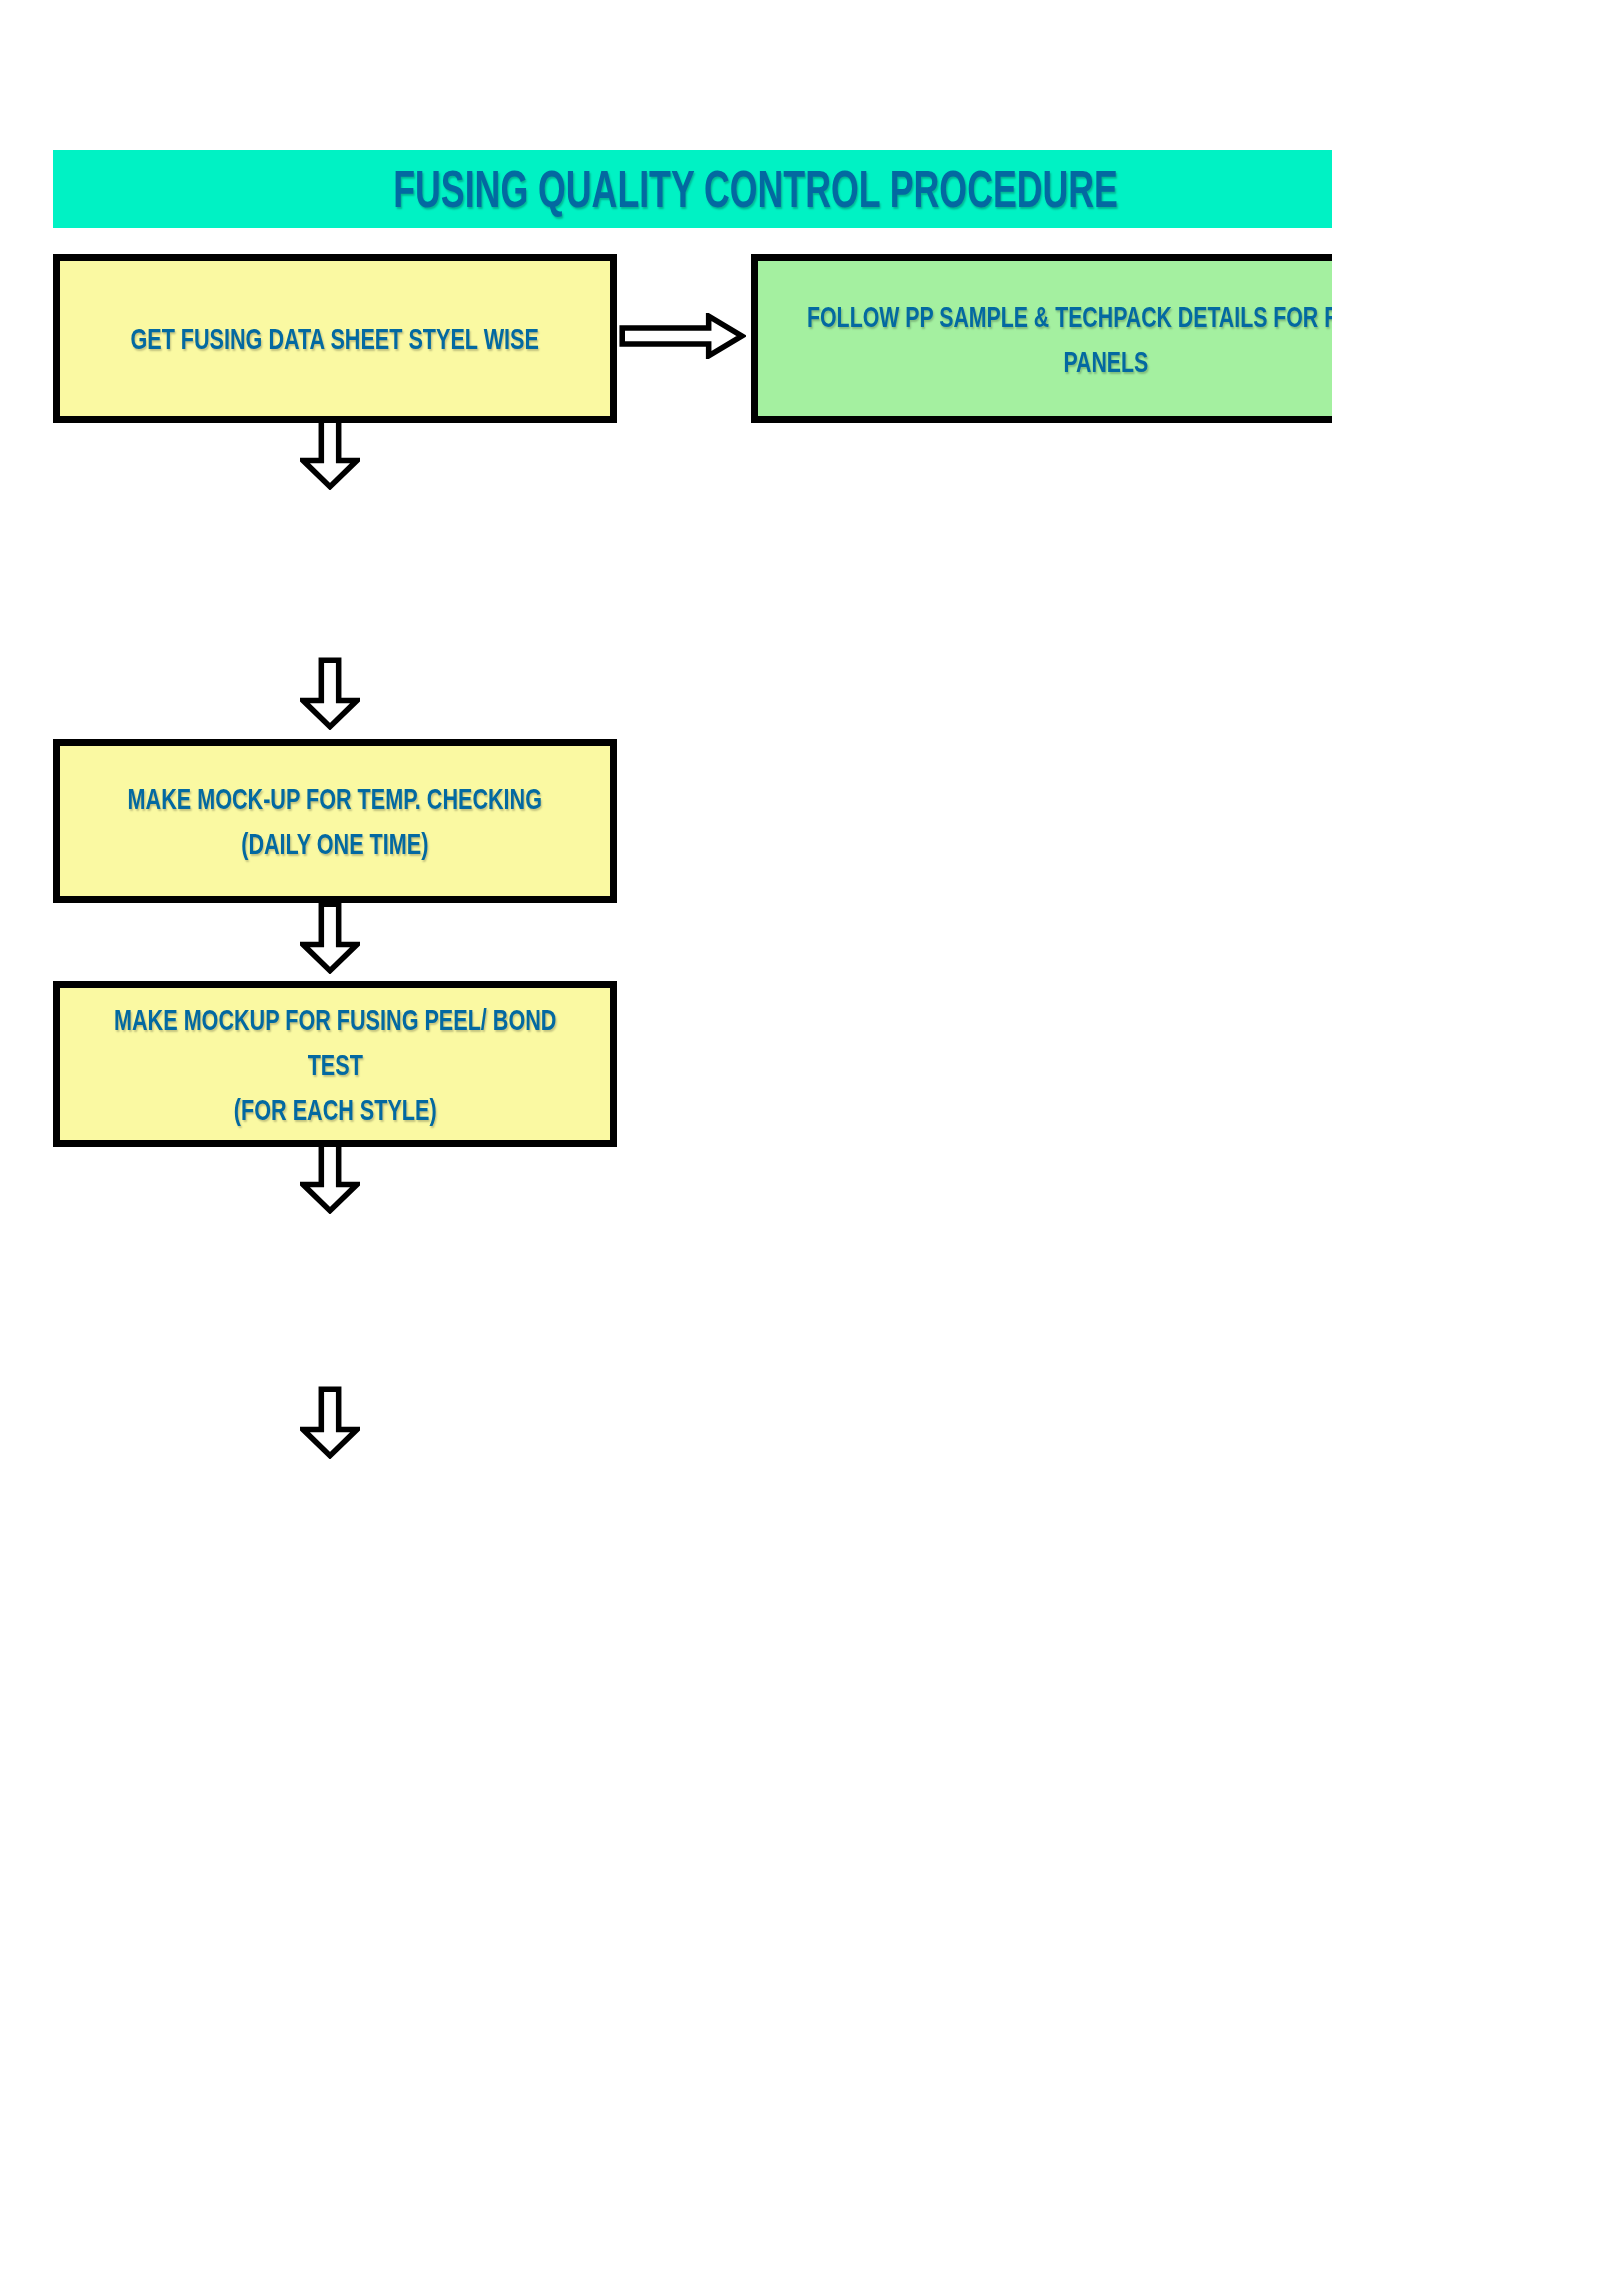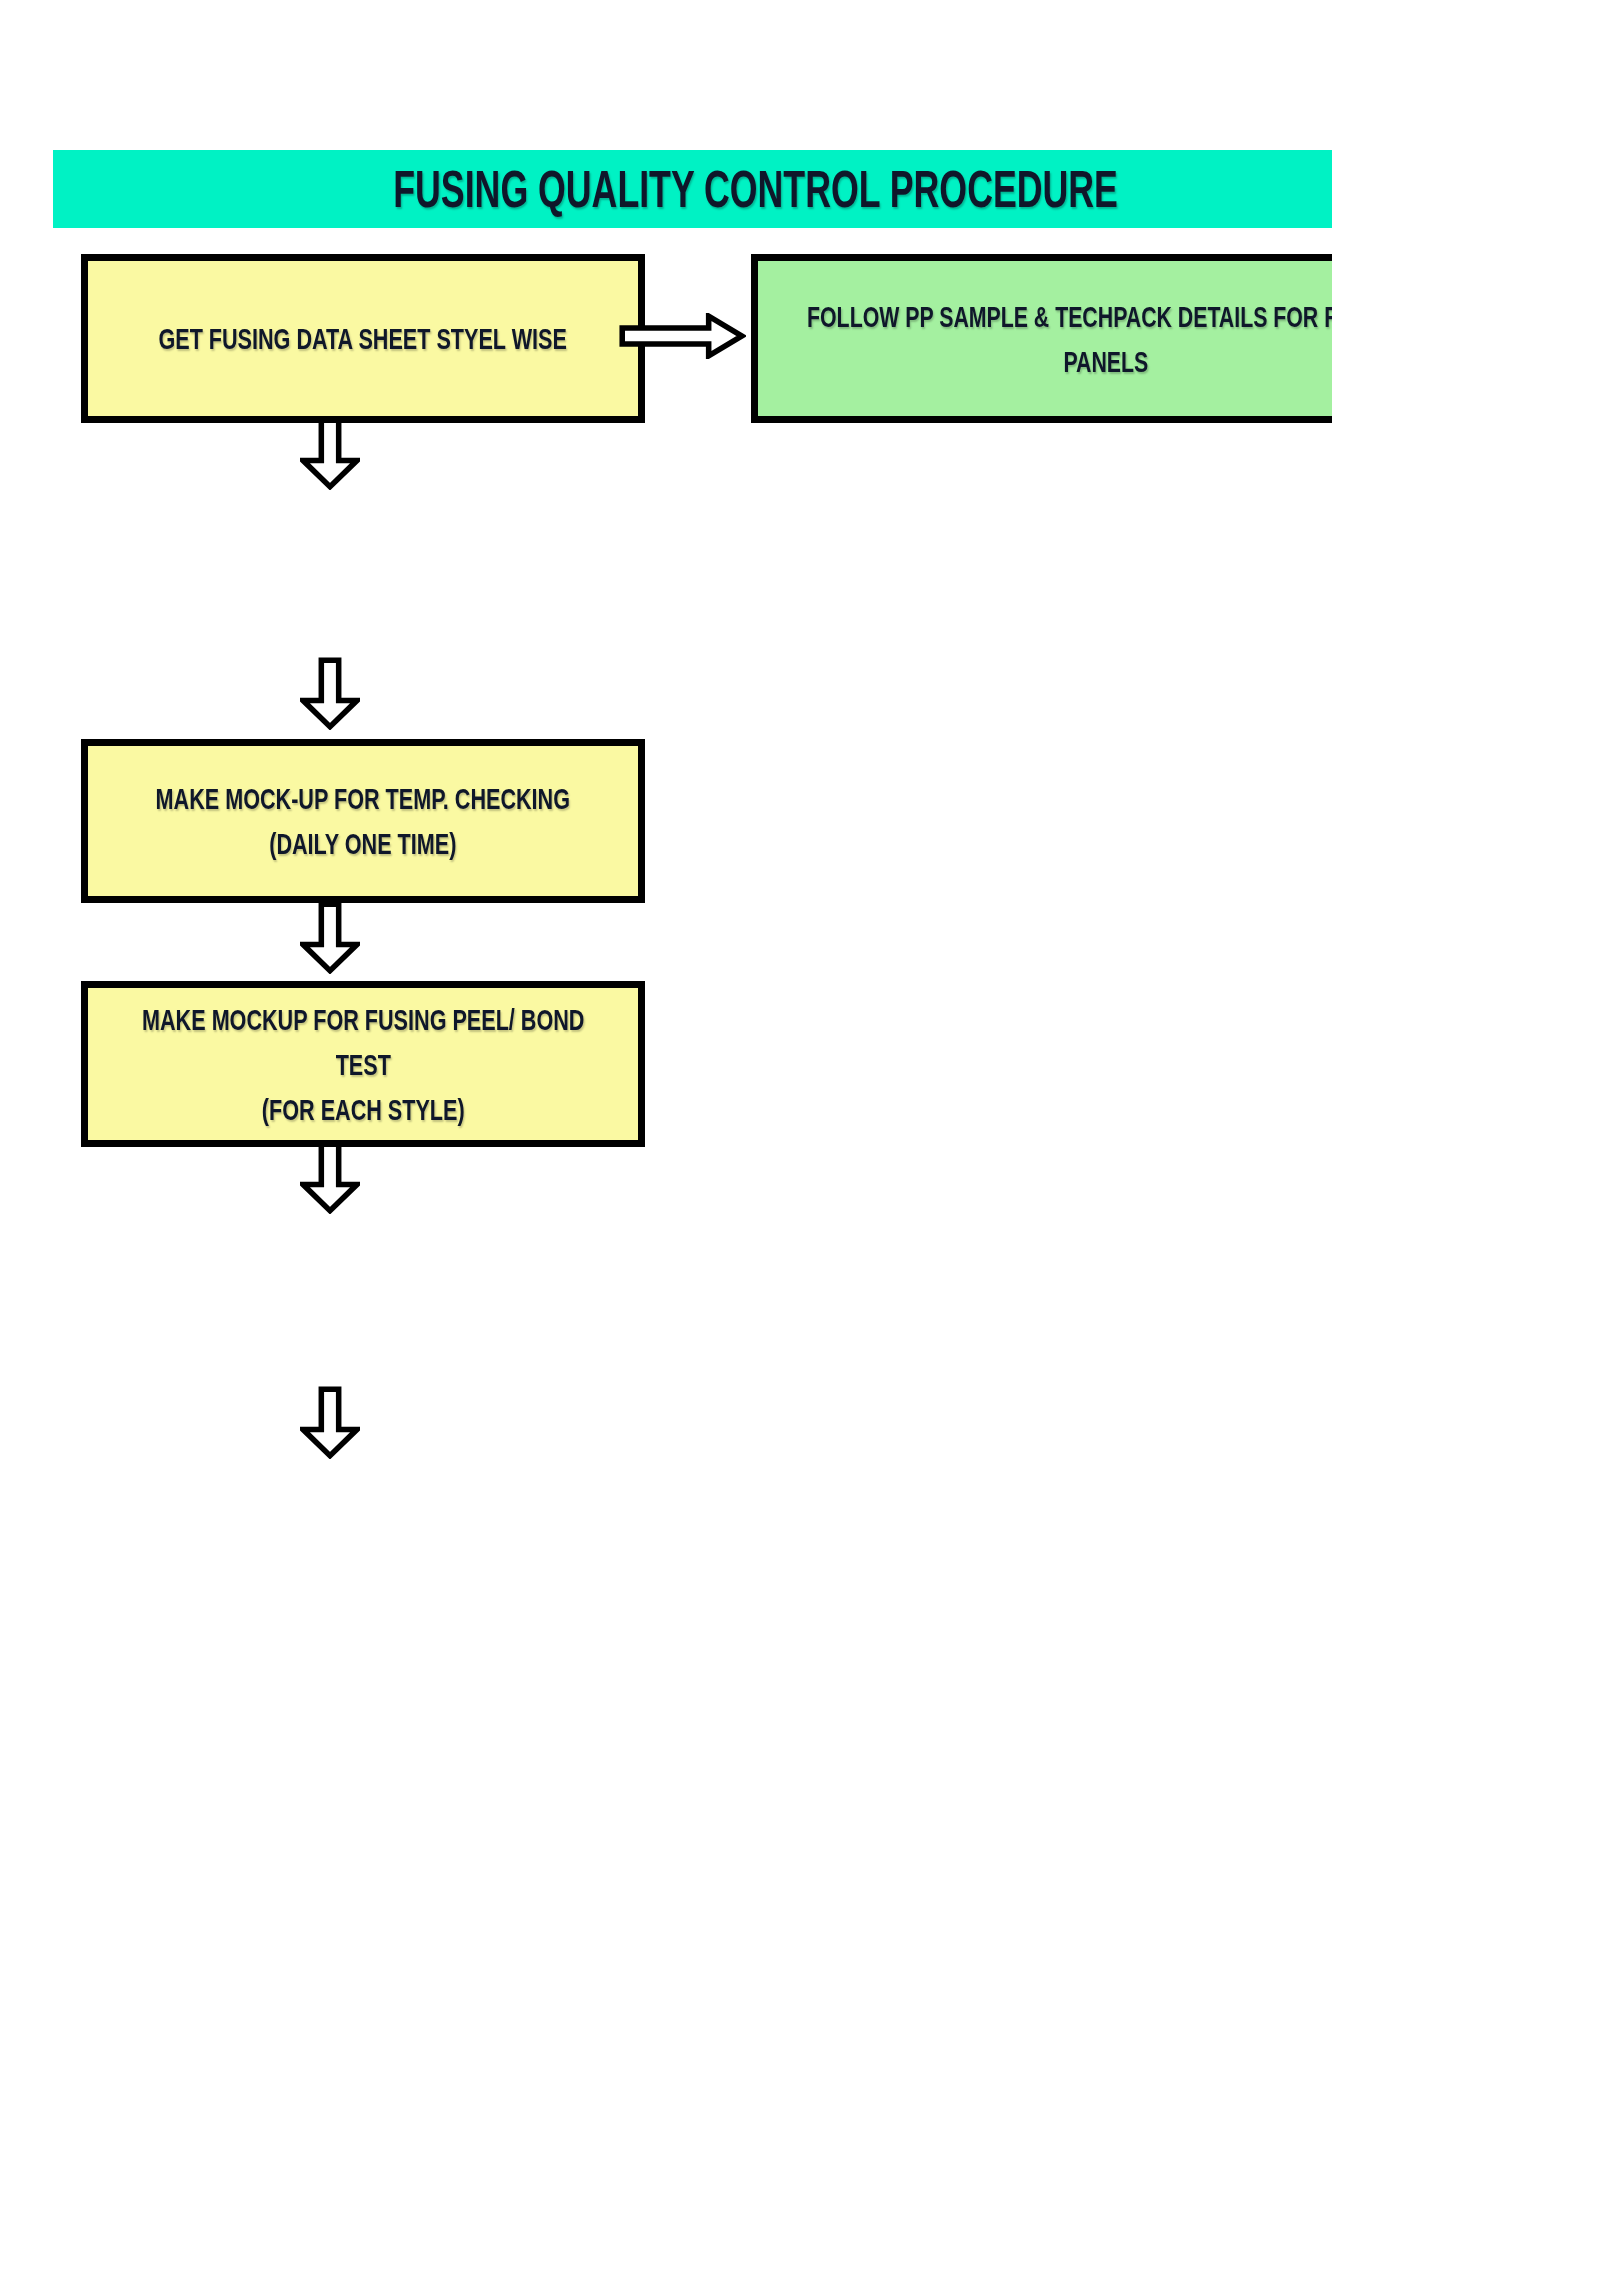--- a/index.html
+++ b/index.html
@@ -3,21 +3,21 @@
 <meta charset="utf-8">
 <style>
   html, body { margin: 0; padding: 0; background: #ffffff; }
   .canvas {
     position: relative;
     width: 1332px;
     height: 2295px;
     background: var(--page-bg, #ffffff);
     overflow: hidden;
     font-family: "Liberation Sans", sans-serif;
-    color: #0f172a;
+    color: #0369a1;
   }
   .header {
     position: absolute;
     left: 53px; top: 150px; width: 1405px; height: 78px;
     background: var(--header-bg, #00F2C4);
     display: flex; align-items: center; justify-content: center;
   }
   .title-text {
     font-size: 51px;
     font-weight: bold;
@@ -25,21 +25,21 @@
     transform: scaleX(0.70);
     transform-origin: center center;
     text-shadow: 1.6px 2.4px 2.4px rgba(0,0,0,0.25);
   }
   .box {
     position: absolute;
     box-sizing: border-box;
     border: 7.1px solid var(--border, #000000);
     display: flex; align-items: center; justify-content: center;
   }
-  .box.yellow { background: var(--step-bg, #FAF9A2); margin-left: 28px; }
+  .box.yellow { background: var(--step-bg, #FAF9A2); }
   .box.green  { background: var(--note-bg, #A4F0A0); }
   .box-text {
     font-size: 30px;
     font-weight: bold;
     line-height: 1.5;
     text-align: center;
     white-space: pre;
     transform: scaleX(0.72);
     transform-origin: center center;
     text-shadow: 1.6px 2.4px 2.4px rgba(0,0,0,0.22);

